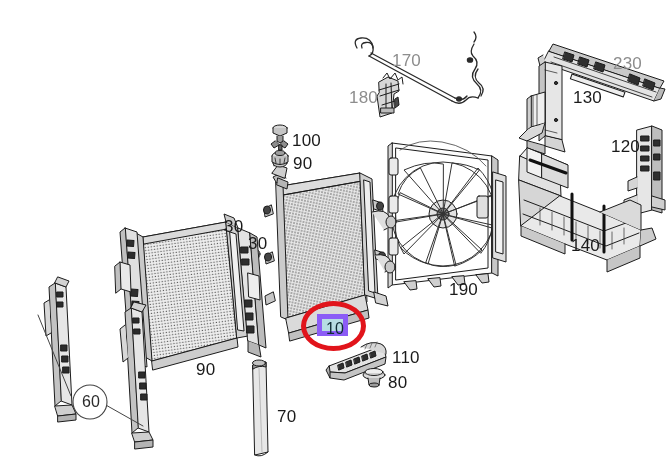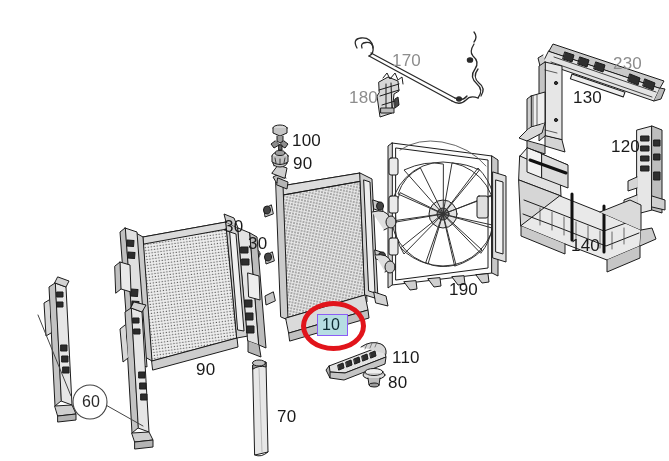--- a/index.html
+++ b/index.html
@@ -5,21 +5,21 @@
   html,body{margin:0;padding:0;background:#ffffff;}
   body{width:669px;height:461px;overflow:hidden;
        font-family:"Liberation Sans","DejaVu Sans",sans-serif;}
   #stage{position:relative;width:598px;height:461px;background:#ffffff;}
   #art{position:absolute;left:0;top:0;width:669px;height:461px;}
   .lbl{position:absolute;font-size:17px;line-height:1;white-space:nowrap;
        letter-spacing:.2px;}
   .lbl.dark{color:#1a1a1a;}
   .lbl.gray{color:#8d8d8d;}
   .lbl.balloon{color:#2b2b2b;font-size:16px;}
-  #sel{position:absolute;background:#b6dde3;border:1px solid #8b5cf6;
+  #sel{position:absolute;background:#b6dde3;border:5px solid #8b5cf6;
        color:#0e2b33;font-size:16px;line-height:16px;padding:2px 4px 3px 4px;
        box-sizing:border-box;}
   #redring{position:absolute;border:5px solid #e1141b;border-radius:50%;
            box-sizing:border-box;}
 </style>
 </head>
 <body>
 
 <div id="stage">
 

